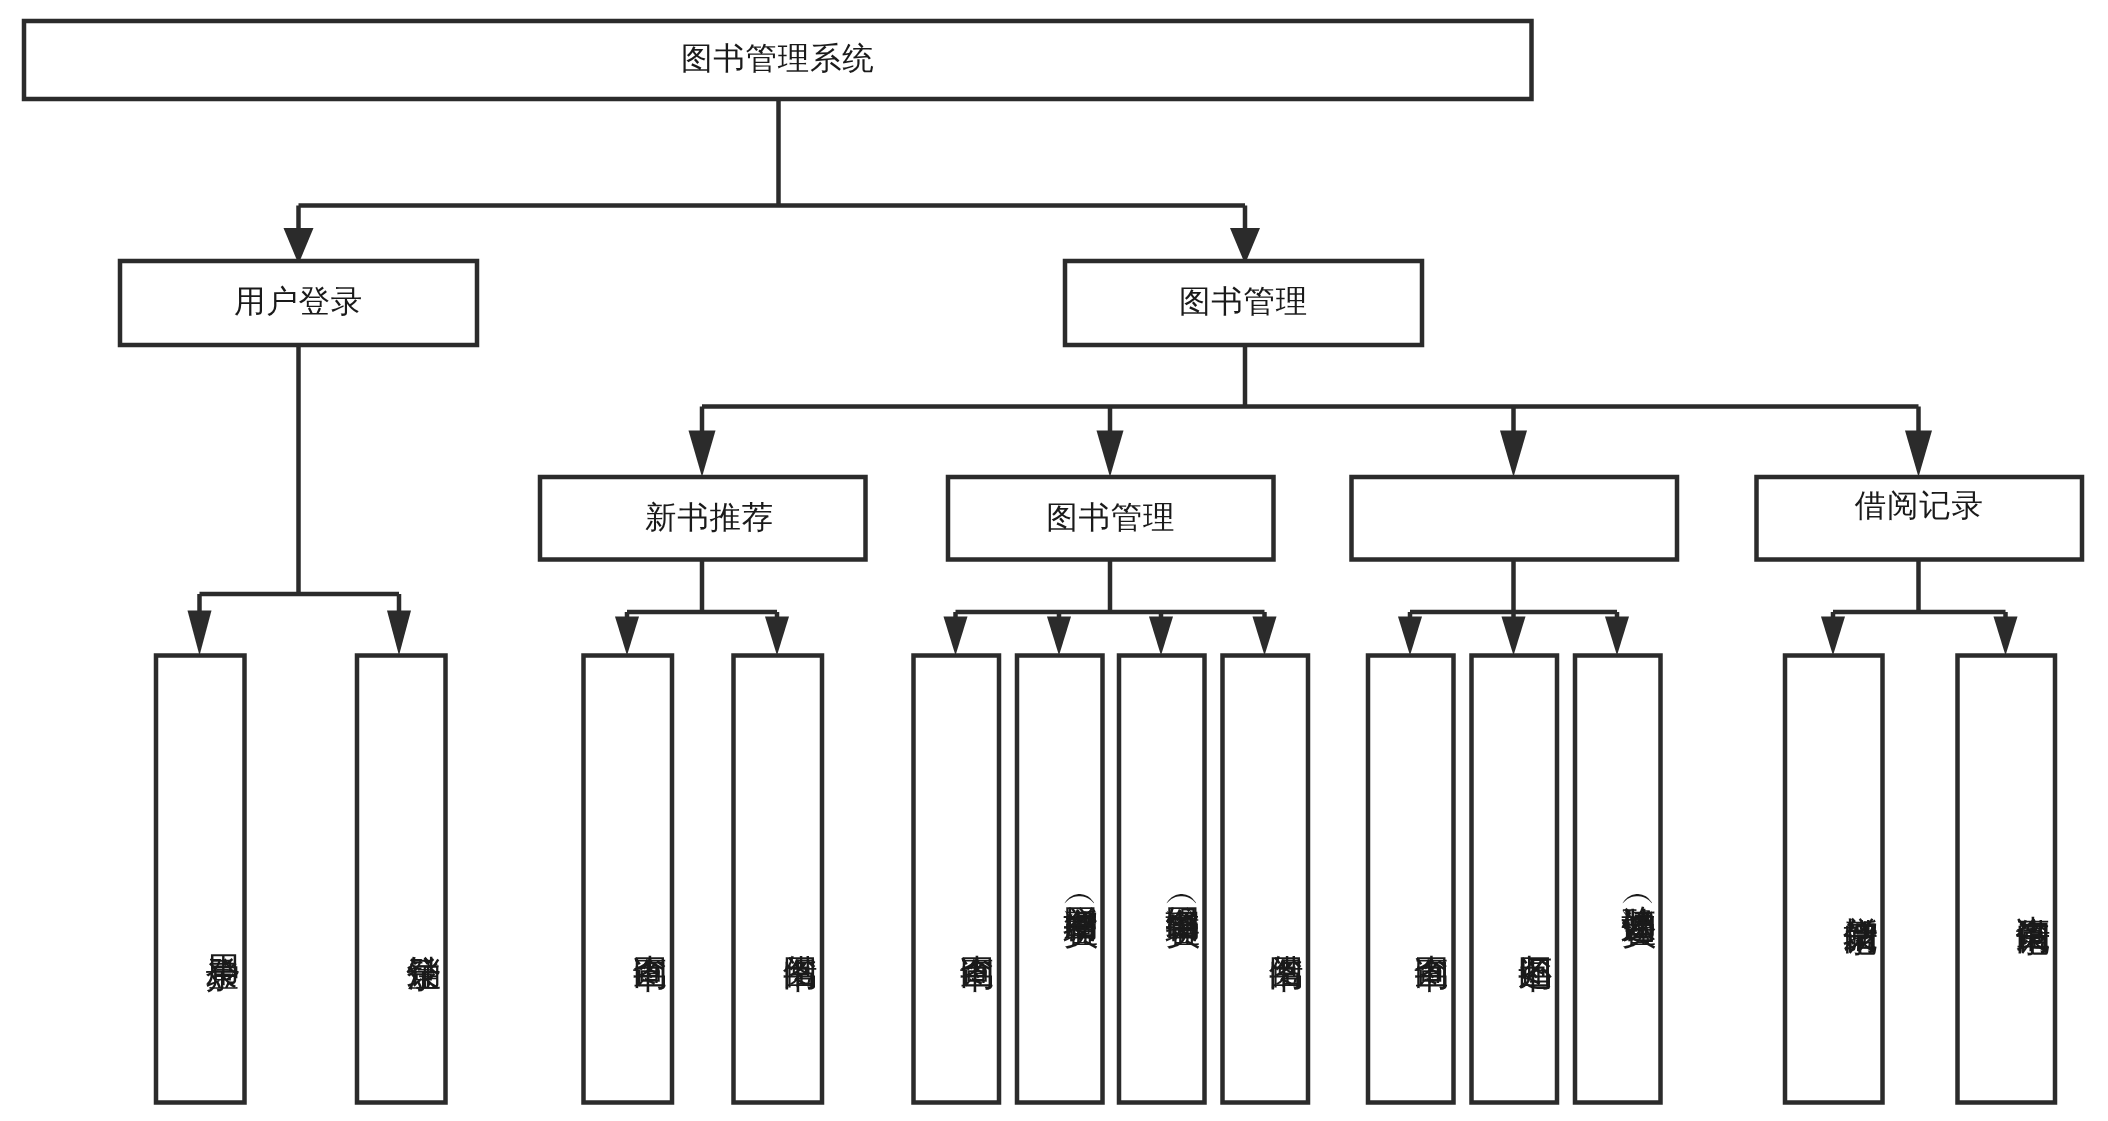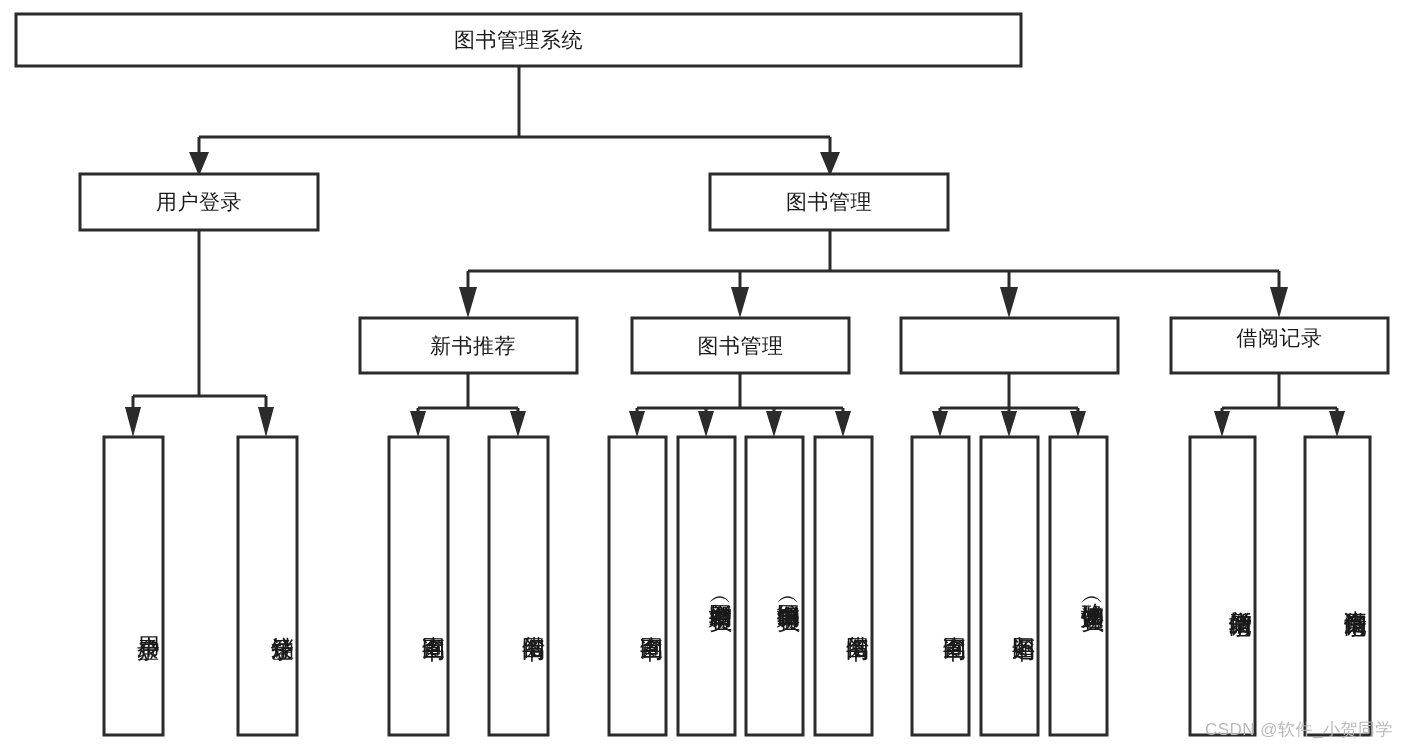--- a/index.html
+++ b/index.html
@@ -208,15 +208,14 @@
   <div class="node-label-v" style="left:746px; top:443px; width:57px; height:292px;">编辑图书（管理员）</div>
   <div class="node-label-v" style="left:815px; top:505px; width:57px; height:230px;">借阅图书</div>
 
   <div class="node-label-v" style="left:912px; top:505px; width:57px; height:230px;">查询图书</div>
   <div class="node-label-v" style="left:981px; top:505px; width:57px; height:230px;">归还图书</div>
   <div class="node-label-v" style="left:1050px; top:443px; width:57px; height:292px;">确认归还（管理员）</div>
 
   <div class="node-label-v" style="left:1190px; top:455px; width:65px; height:280px;">新增借阅记录</div>
   <div class="node-label-v" style="left:1305px; top:455px; width:65px; height:280px;">查询借阅记录</div>
 
-  <div class="watermark">CSDN @软件_小贺同学</div>
 
 </div>
 
 </body></html>

